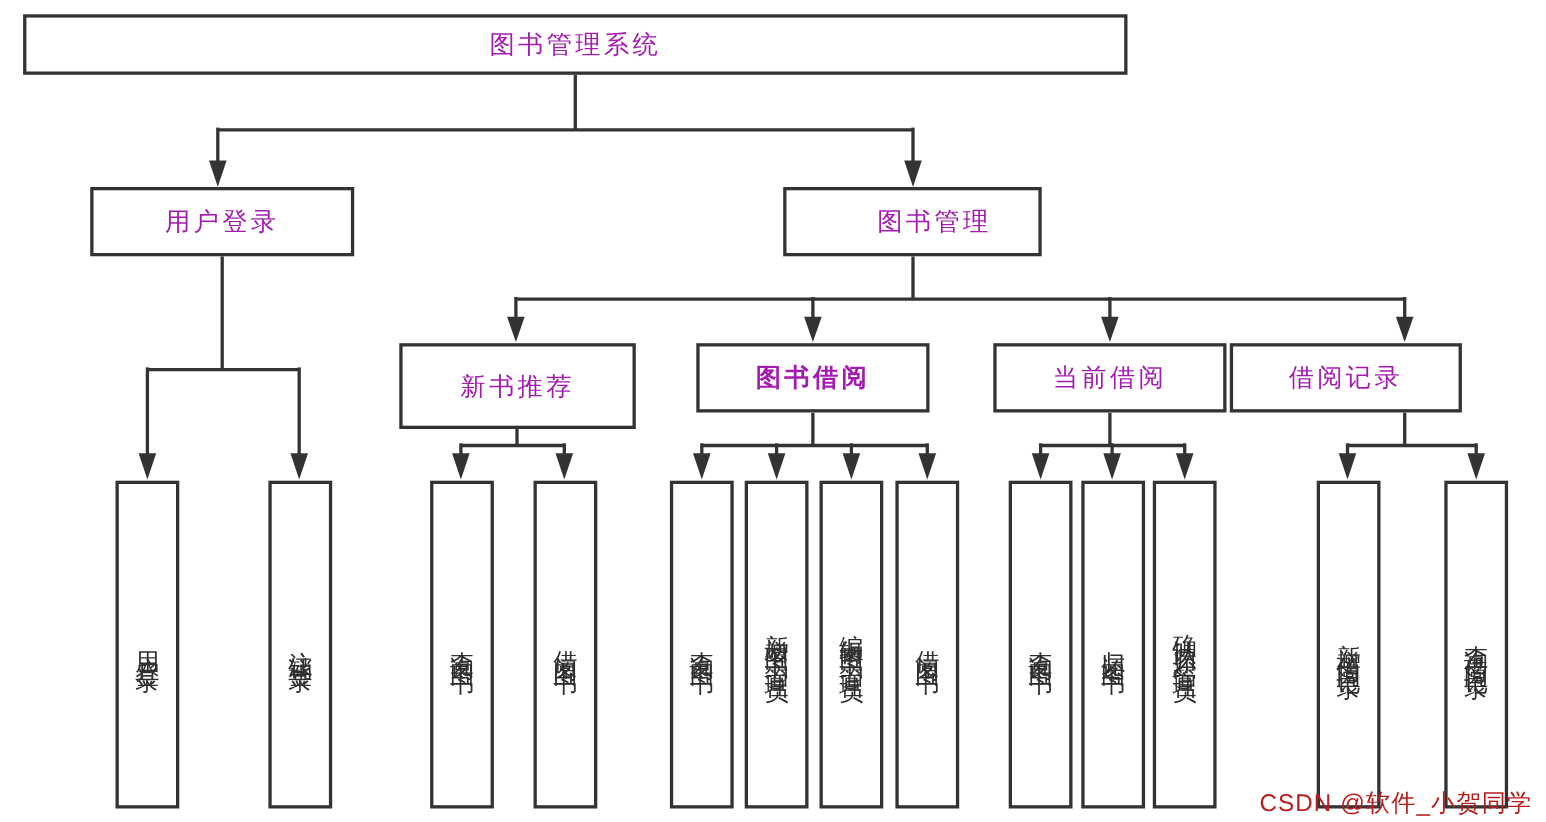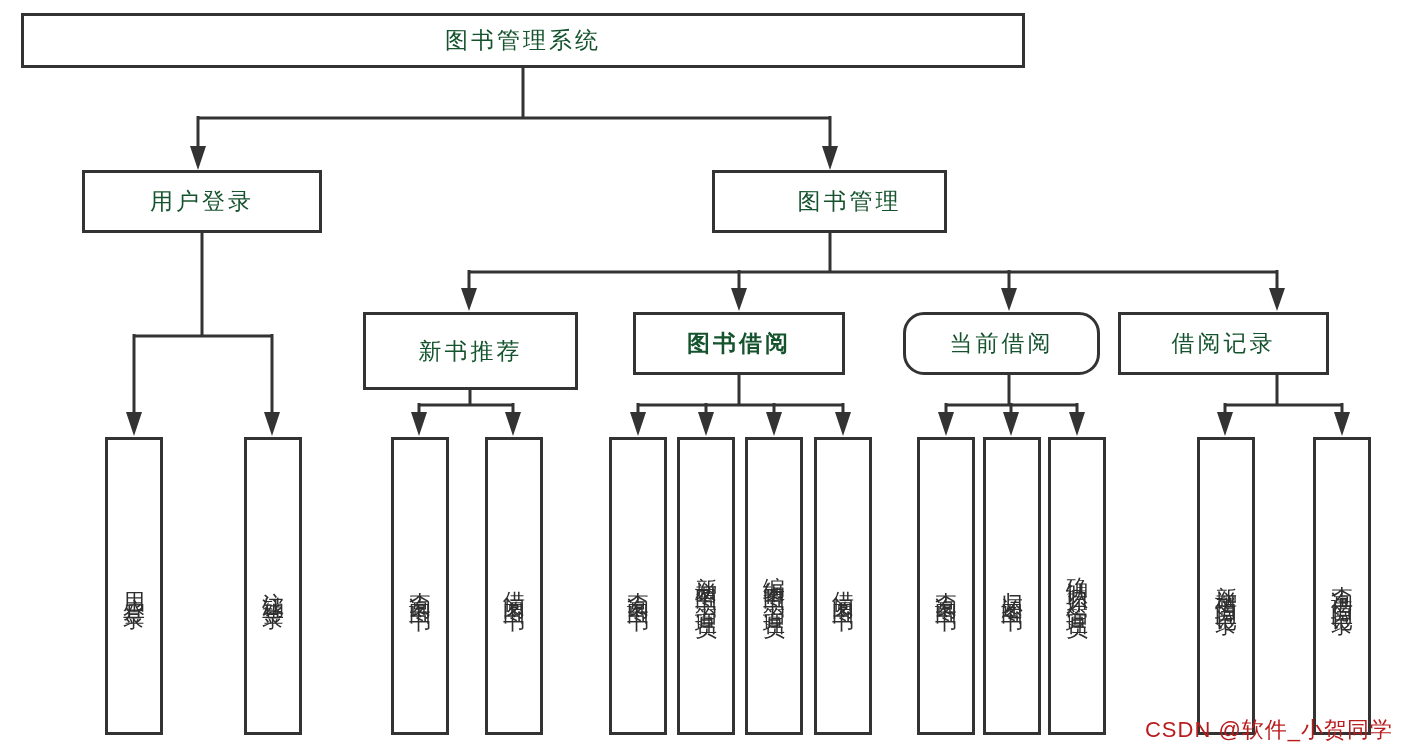--- a/index.html
+++ b/index.html
@@ -23,21 +23,21 @@
     border: 3px solid #333333;
     box-sizing: border-box;
     display: flex;
     align-items: center;
     justify-content: center;
   }
   .hlabel {
     font-size: 23px;
     letter-spacing: 3px;
     white-space: nowrap;
-    color: #14532d;
+    color: #a21caf;
   }
   .leaf {
     top: 437px;
     height: 298px;
     width: 58px;
   }
   .vlabel {
     writing-mode: vertical-rl;
     text-orientation: mixed;
     font-size: 22px;
@@ -139,21 +139,21 @@
   <div class="box" style="left:712px; top:170px; width:235px; height:63px;padding-left:40px;">
     <span class="hlabel">图书管理</span>
   </div>
 
   <div class="box" style="left:363px; top:312px; width:215px; height:78px;">
     <span class="hlabel">新书推荐</span>
   </div>
   <div class="box" style="left:633px; top:312px; width:212px; height:63px;font-weight:bold;">
     <span class="hlabel">图书借阅</span>
   </div>
-  <div class="box" style="left:903px; top:312px; width:197px; height:63px;border-radius:21px;">
+  <div class="box" style="left:903px; top:312px; width:212px; height:63px;">
     <span class="hlabel">当前借阅</span>
   </div>
   <div class="box" style="left:1118px; top:312px; width:211px; height:63px;">
     <span class="hlabel">借阅记录</span>
   </div>
 
   <div class="box leaf" style="left:105px;">
     <span class="vlabel">用户登录</span>
   </div>
   <div class="box leaf" style="left:244px;">

